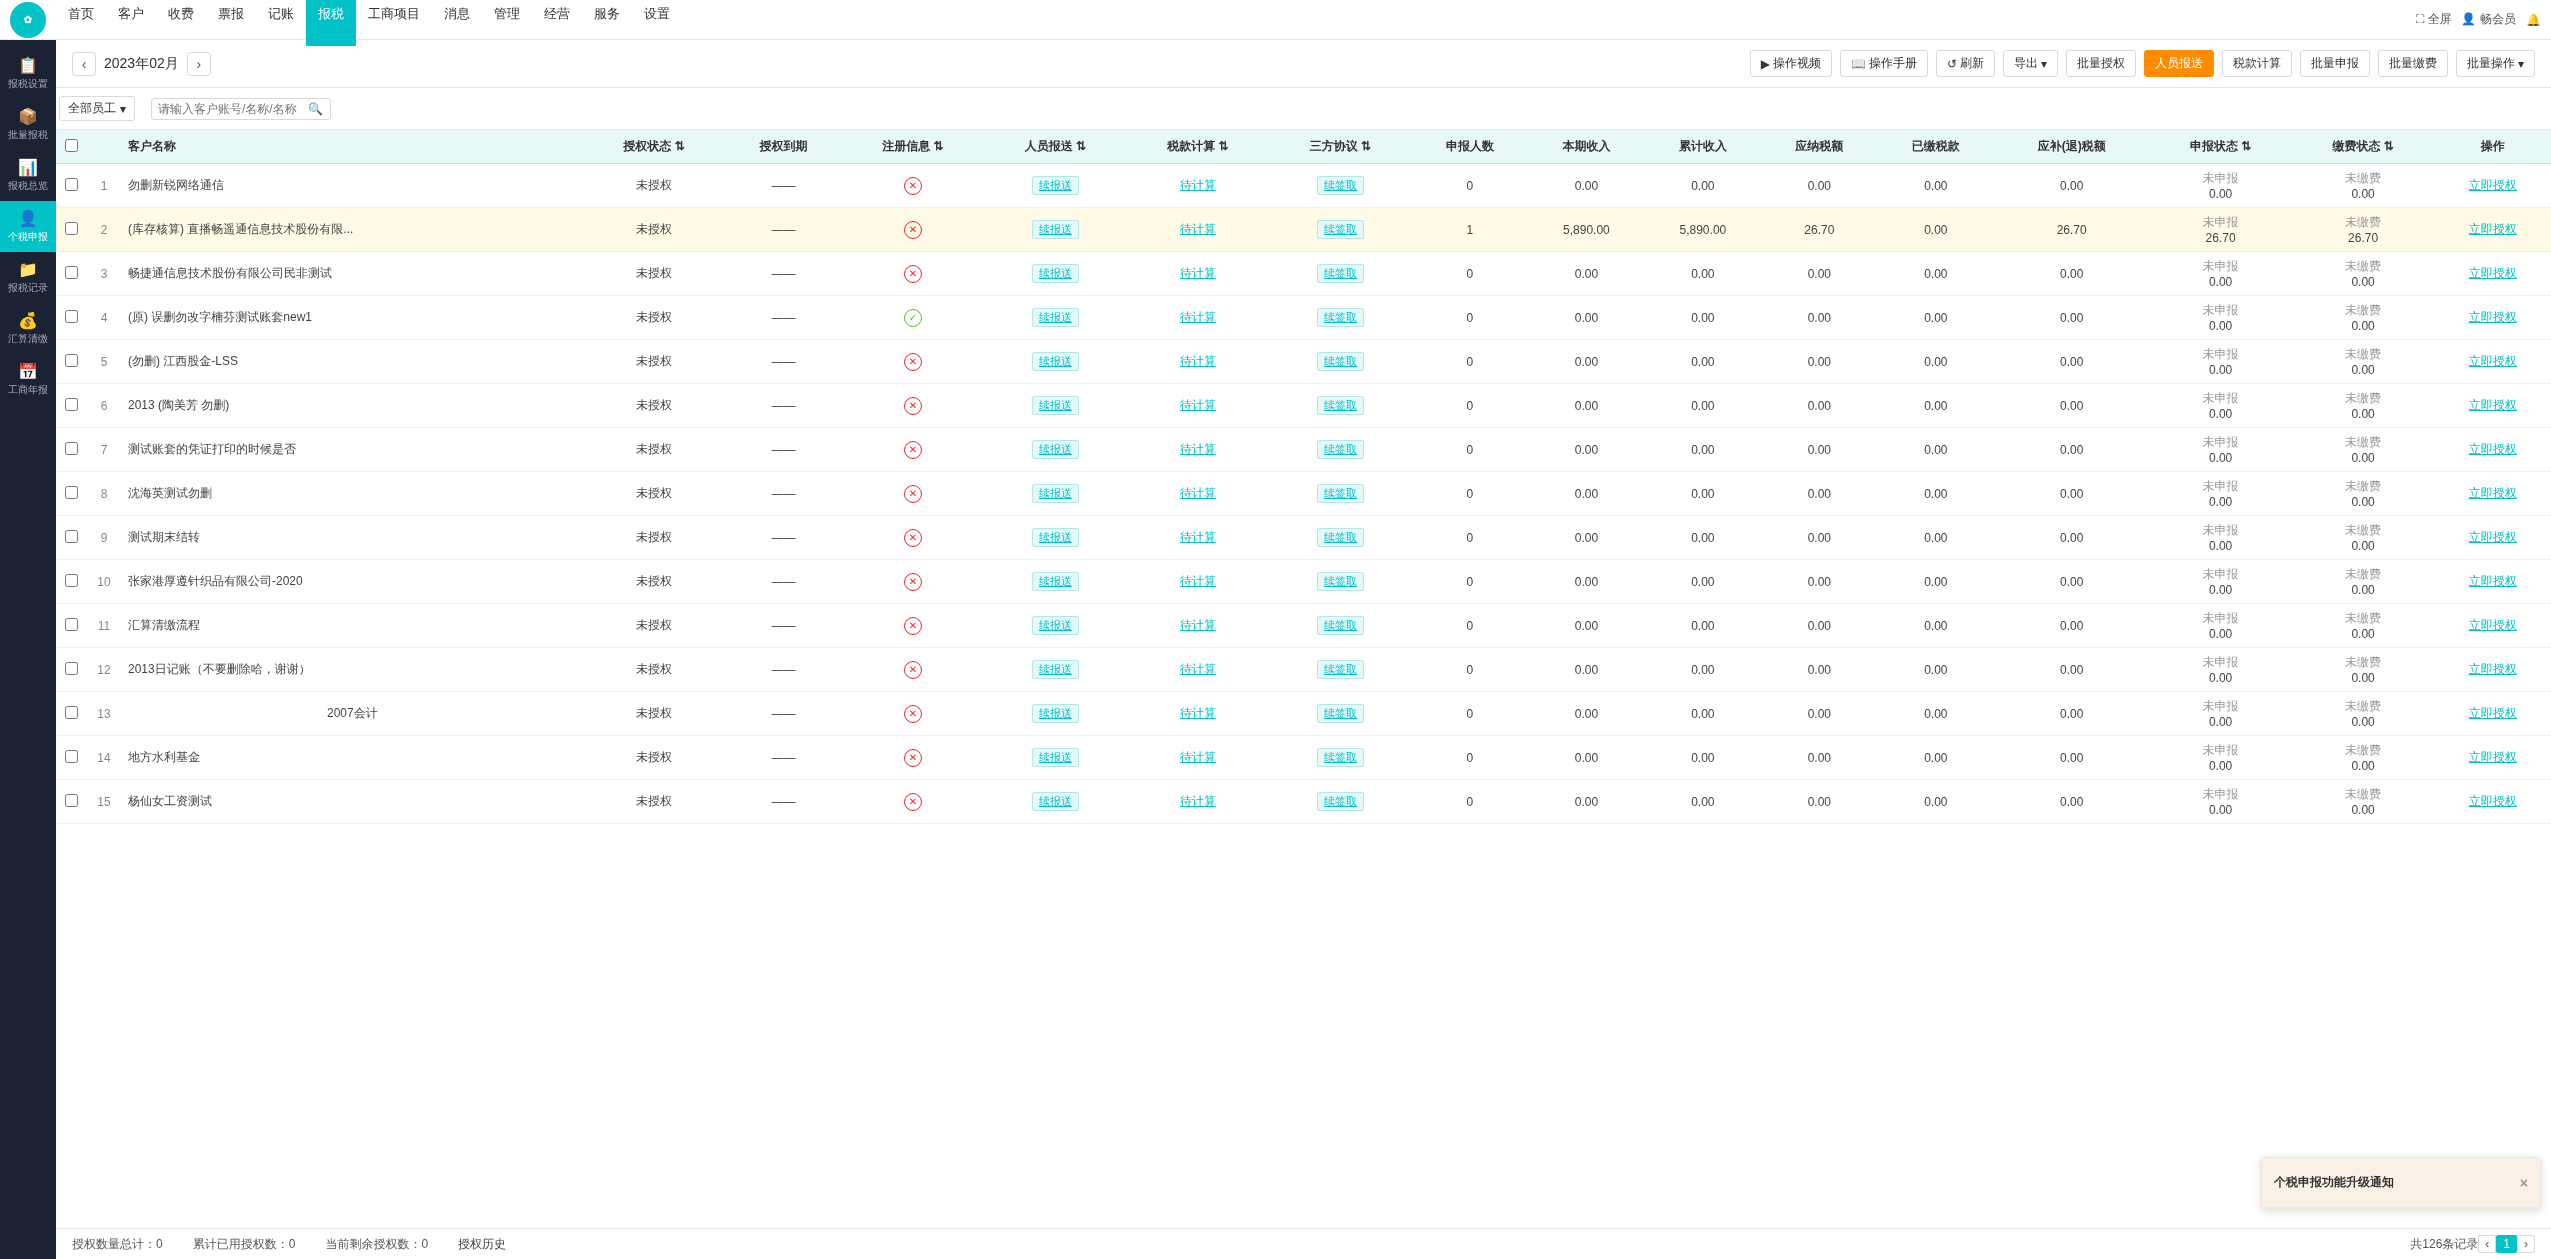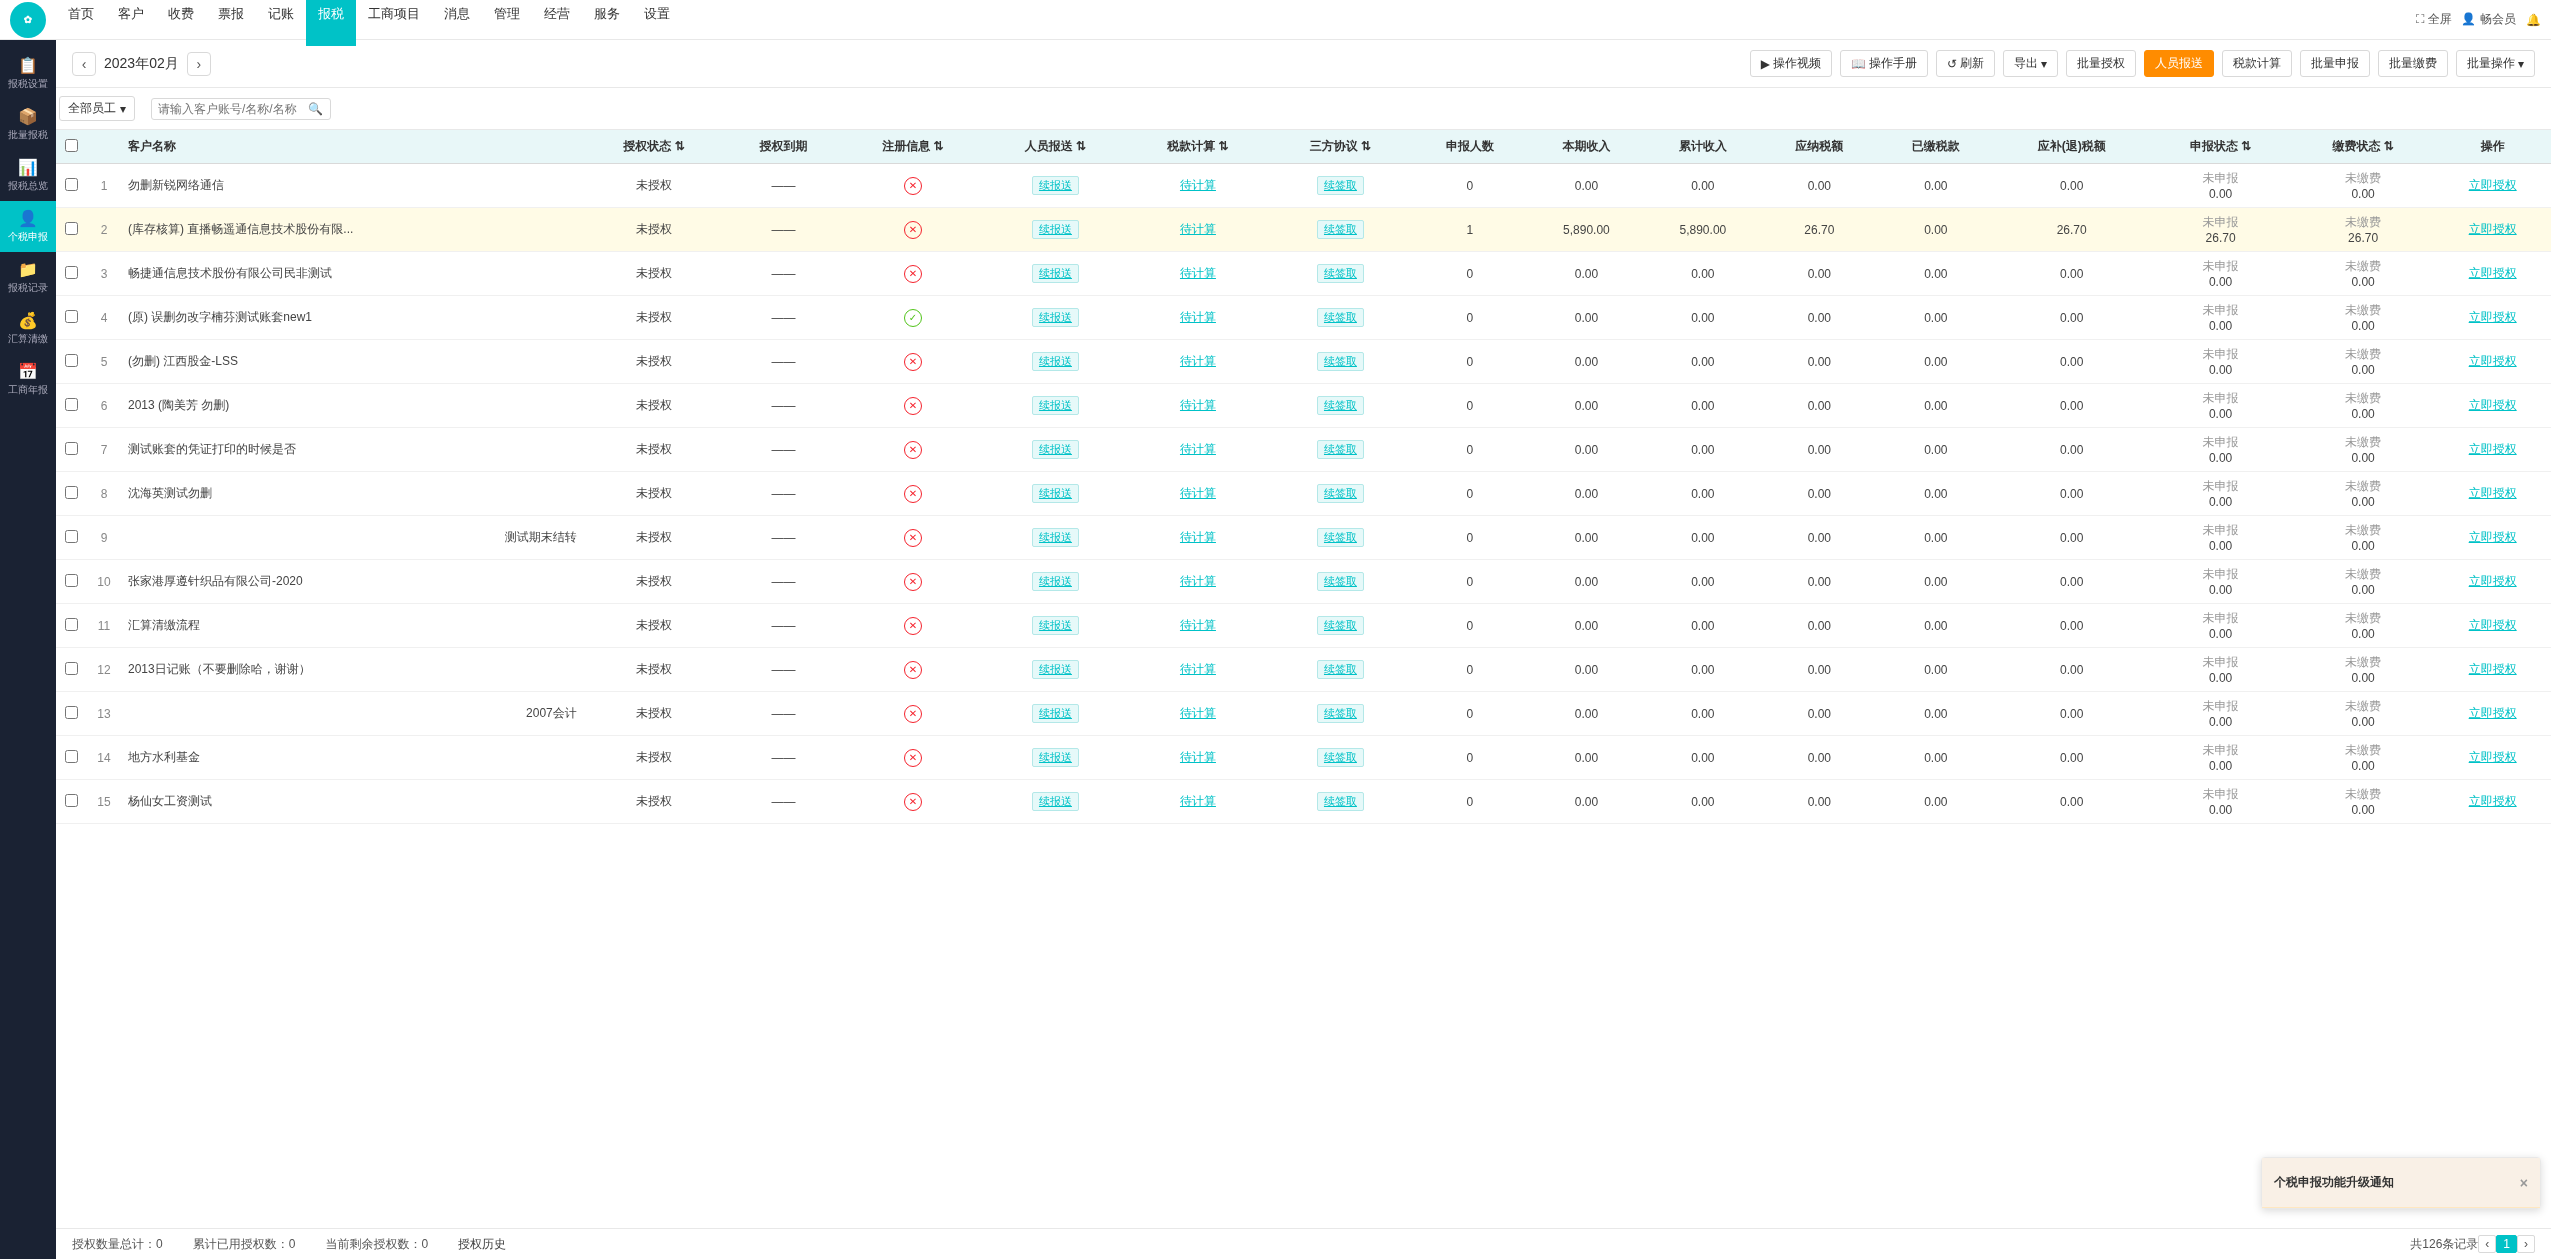--- a/index.html
+++ b/index.html
@@ -615,21 +615,21 @@
     </td>
     <td>
       <span class="link-btn" style="color:#00c2c7;">立即授权</span>
     </td>
   </tr>
           <tr>
     <td class="check-col">
       <input type="checkbox" style="">
     </td>
     <td class="num-col">9</td>
-    <td style="text-align:right;">测试期末结转</td>
+    <td style="text-align:left;">测试期末结转</td>
     <td>未授权</td>
     <td>——</td>
     <td><span class="icon-circle-x">✕</span></td>
     <td>
       <span class="link-btn tag-btn tag-teal">续报送</span>
     </td>
     <td>
       <span class="link-btn">待计算</span>
     </td>
     <td>
@@ -759,21 +759,21 @@
     </td>
     <td>
       <span class="link-btn" style="color:#00c2c7;">立即授权</span>
     </td>
   </tr>
           <tr>
     <td class="check-col">
       <input type="checkbox" style="">
     </td>
     <td class="num-col">13</td>
-    <td style="text-align:right;">2007会计</td>
+    <td style="text-align:center;">2007会计</td>
     <td>未授权</td>
     <td>——</td>
     <td><span class="icon-circle-x">✕</span></td>
     <td>
       <span class="link-btn tag-btn tag-teal">续报送</span>
     </td>
     <td>
       <span class="link-btn">待计算</span>
     </td>
     <td>

